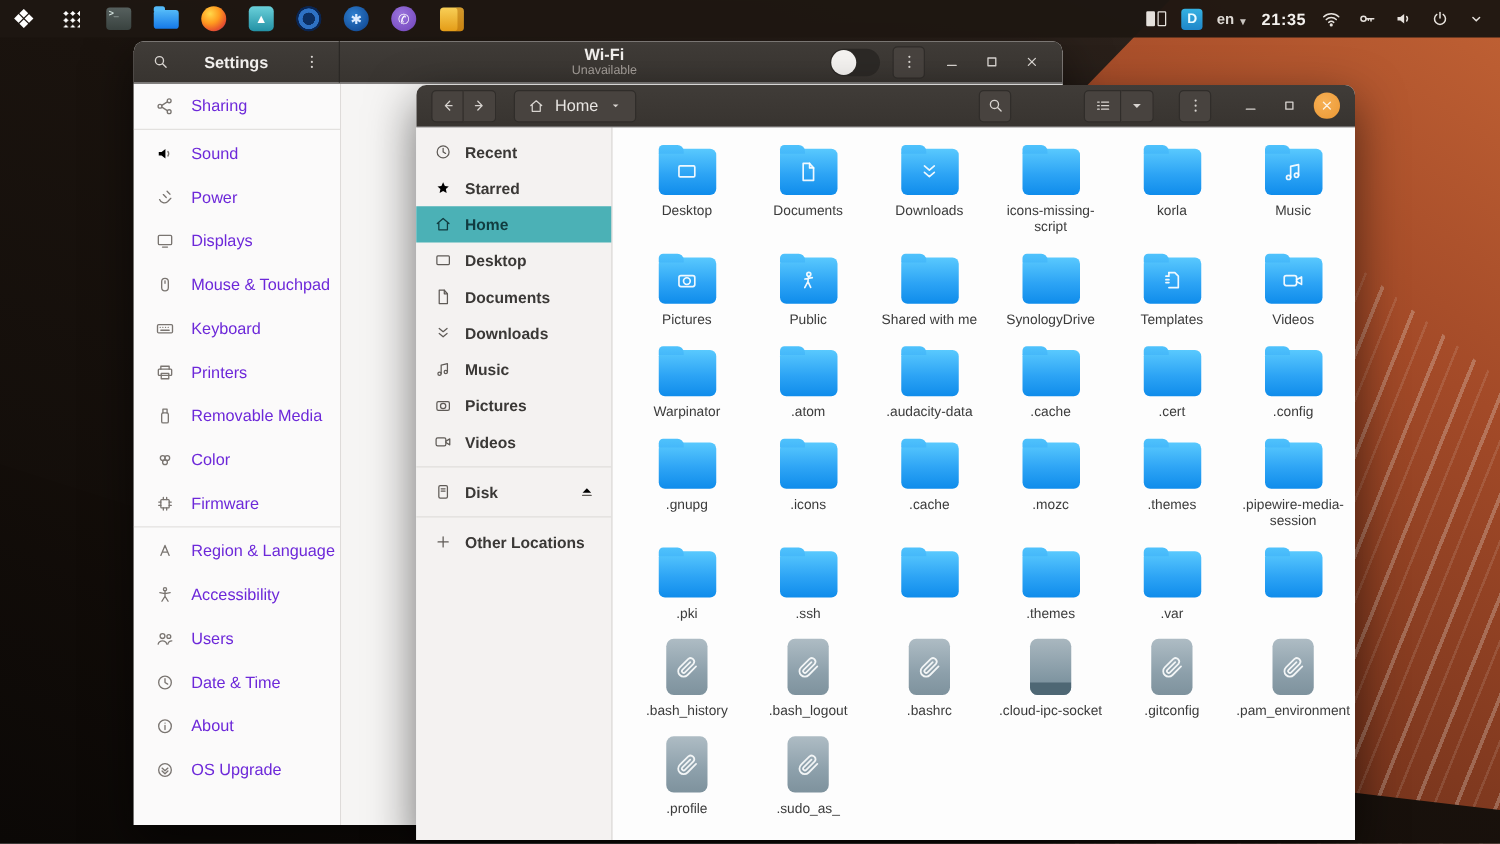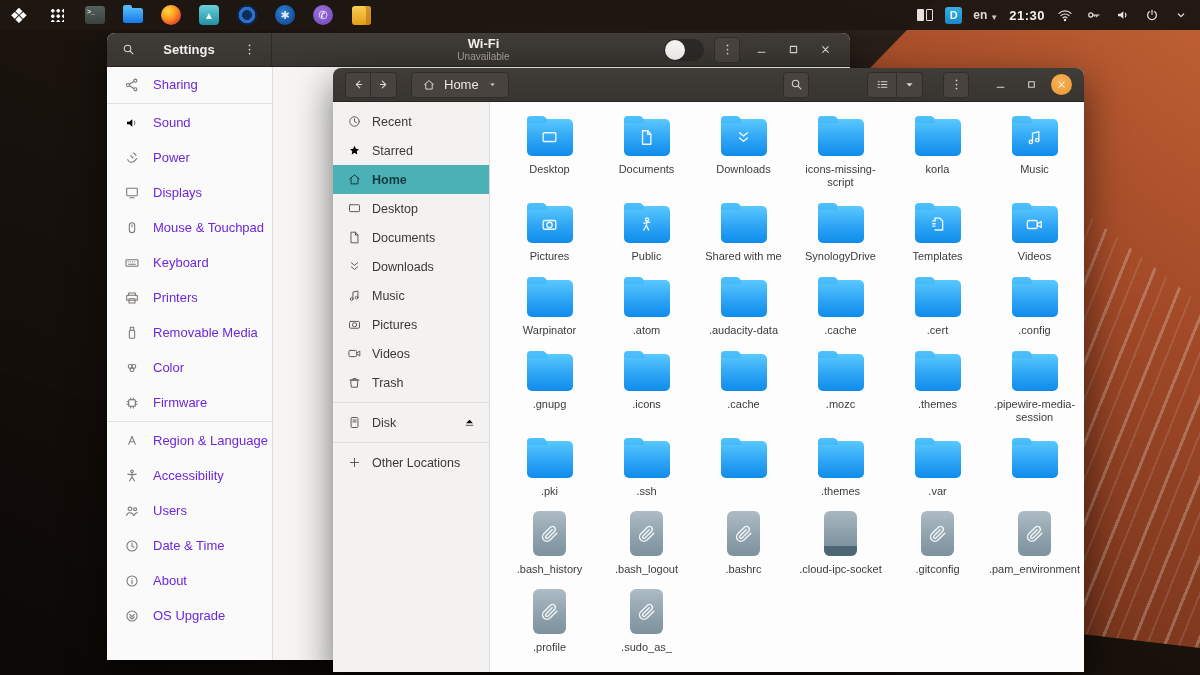--- a/index.html
+++ b/index.html
@@ -100,21 +100,21 @@
   .locbtn .loclbl{color:#e8e5e2;font-size:13px;}
   .viewpair{display:flex;margin-left:52px;}
   .viewpair .tb-btn{width:30px;}
   .viewpair .tb-btn:first-child{border-radius:4px 0 0 4px;}
   .viewpair .tb-btn:last-child{border-radius:0 4px 4px 0;border-left:none;width:26px;}
   .fw-ctls{display:flex;align-items:center;gap:9px;margin-left:14px;}
   .fw-body{display:flex;height:570px;}
   .fw-sidebar{width:157px;background:#f4f2f1;border-right:1px solid #dcdad8;padding-top:5px;box-sizing:border-box;}
   .sb-item{display:flex;align-items:center;gap:10px;height:29px;padding-left:14px;cursor:pointer;position:relative;}
   .sb-item svg{width:15px;height:15px;stroke:#5f5b57;fill:none;stroke-width:1.6;stroke-linecap:round;stroke-linejoin:round;flex:none;}
-  .sb-item .lbl{font-size:12.5px;color:#3a3836;}
+  .sb-item .lbl{font-size:12.5px;color:#3a3836;font-weight:bold;}
   .sb-item.sel{background:#4bb1b6;}
   .sb-item.sel svg{stroke:#113c40;}
   .sb-item.sel .lbl{color:#113c40;font-weight:bold;}
   .sb-sep{height:1px;background:#e0dedc;margin:5px 0;}
   .sb-eject{position:absolute;right:12px;top:7px;width:15px;height:15px;cursor:pointer;}
   .sb-eject svg{stroke:#5f5b57;width:15px;height:15px;}
   .fw-grid{flex:1;padding:13px 0 0 11px;box-sizing:border-box;overflow:hidden;
     display:grid;grid-template-columns:repeat(6,97px);grid-auto-rows:min-content;row-gap:13px;}
   .gcell{display:flex;flex-direction:column;align-items:center;cursor:pointer;}
   .gfolder{width:46px;height:37px;border-radius:5px;background:linear-gradient(180deg,#59c9fe 0%,#2da4f5 55%,#0f8ceb 100%);
@@ -178,21 +178,21 @@
     <div class="tb-right">
       <span class="tray-ic ws-ic">
           <span class="a"></span>
           <span class="b"></span>
         </span>
       <span class="dbadge">D</span>
       <span class="tb-lang">
         <span>en</span>
         <span class="chev">▼</span>
       </span>
-      <span class="tb-time">21:30</span>
+      <span class="tb-time">21:35</span>
       <span class="tray-ic">
           <svg viewBox="0 0 24 24">
             <path d="M3 9.5a13 13 0 0 1 18 0M6 13a8.5 8.5 0 0 1 12 0M9 16.3a4.5 4.5 0 0 1 6 0"></path>
             <circle cx="12" cy="19.4" r="1" fill="#e6e1dc"></circle>
           </svg>
         </span>
       <span class="tray-ic">
           <svg viewBox="0 0 24 24">
             <circle cx="7.2" cy="12" r="3.1"></circle>
             <path d="M10.3 12h9.2M16.2 12v2.6M13 12v1.8"></path>
@@ -522,26 +522,20 @@
             </svg>
             <span class="lbl">Pictures</span>
           </div>
           <div class="sb-item">
             <svg viewBox="0 0 24 24">
               <rect x="3" y="7" width="12.5" height="10" rx="2"></rect>
               <path d="M15.5 11.2 20.5 8.2v7.6l-5-3"></path>
             </svg>
             <span class="lbl">Videos</span>
           </div>
-          <div class="sb-item">
-            <svg viewBox="0 0 24 24">
-              <path d="M6.5 8h11l-1 11.5h-9zM9.5 8V5.8h5V8M4.8 8h14.4"></path>
-            </svg>
-            <span class="lbl">Trash</span>
-          </div>
           <div class="sb-sep"></div>
           <div class="sb-item">
             <svg viewBox="0 0 24 24">
               <rect x="6.5" y="4" width="11" height="16" rx="1.8"></rect>
               <path d="M9.5 8h5M9.5 11h5"></path>
             </svg>
             <span class="lbl">Disk</span>
             <span class="sb-eject"><svg viewBox="0 0 24 24">
                 <path d="M6.5 13 12 7.5 17.5 13z" fill="currentColor" stroke="none"></path>
                 <path d="M6.5 16.5h11"></path>

